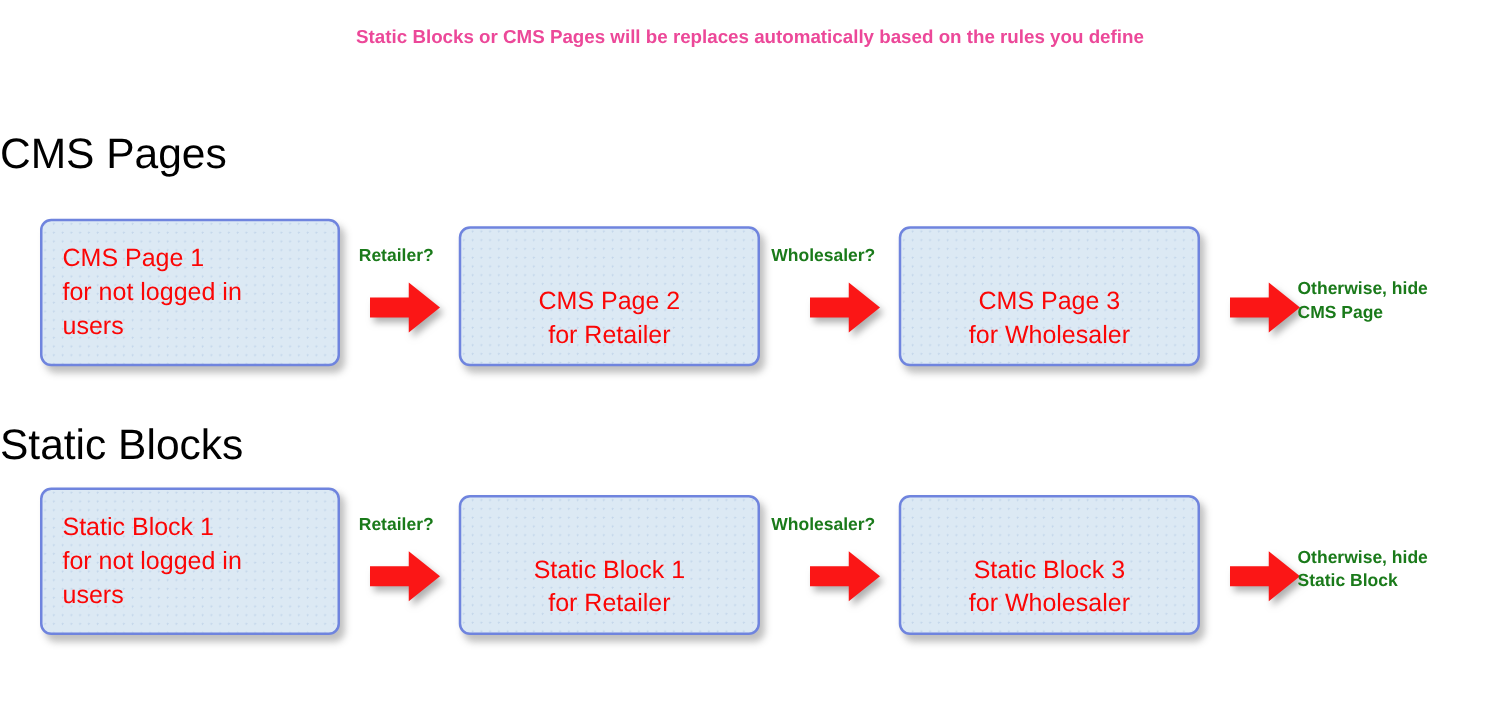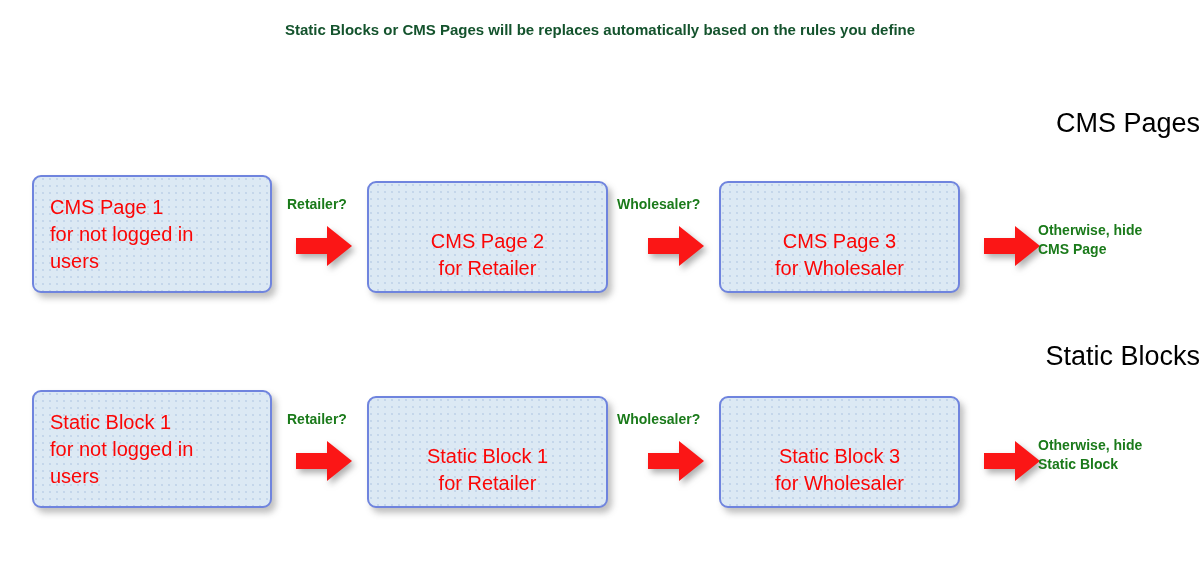--- a/index.html
+++ b/index.html
@@ -25,35 +25,35 @@
     text-align: center;
   }
   .header-title {
     color: #1b2a80;
     font-size: 21px;
     font-weight: bold;
     line-height: 28px;
     letter-spacing: 0.1px;
   }
   .header-subtitle {
-    color: #14532d;
+    color: #ec4899;
     font-size: 15px;
     font-weight: bold;
     line-height: 22px;
     margin-top: 9px;
   }
 
   
   .section-heading {
     position: absolute;
     width: 1200px;
     left: 0;
-    text-align: right;
+    text-align: left;
     color: #000000;
-    font-size: 27px;
+    font-size: 34px;
     font-weight: normal;
     line-height: 38px;
   }
   #heading-cms  { top: 104px; }
   #heading-sb   { top: 337px; }
 
   
   .flow-row { position: absolute; left: 0; width: 1200px; }
   #row-cms { top: 175px; height: 130px; }
   #row-sb  { top: 390px; height: 130px; }

